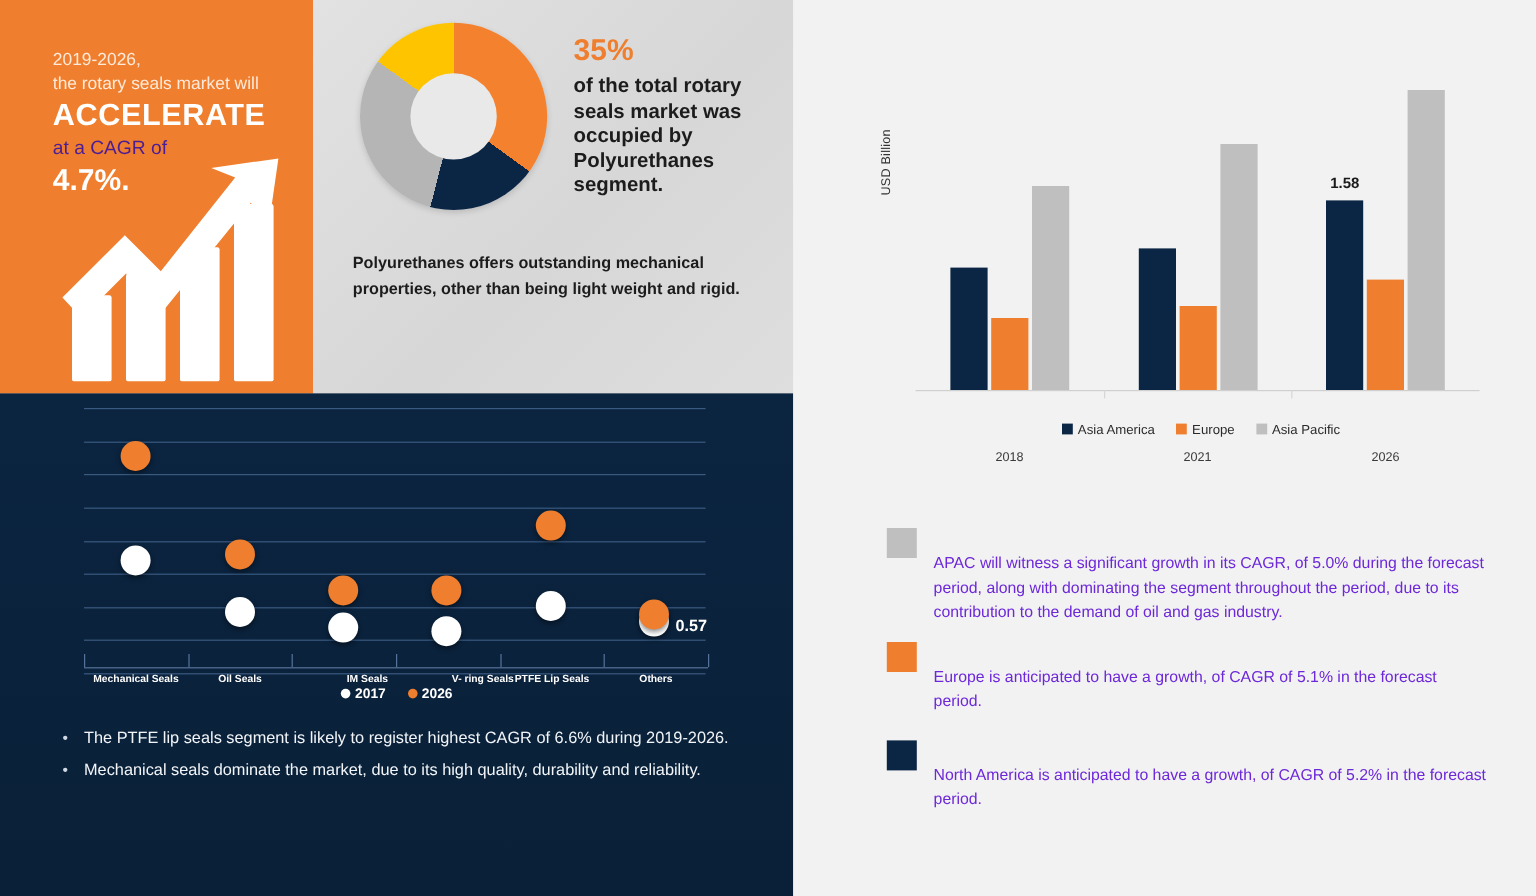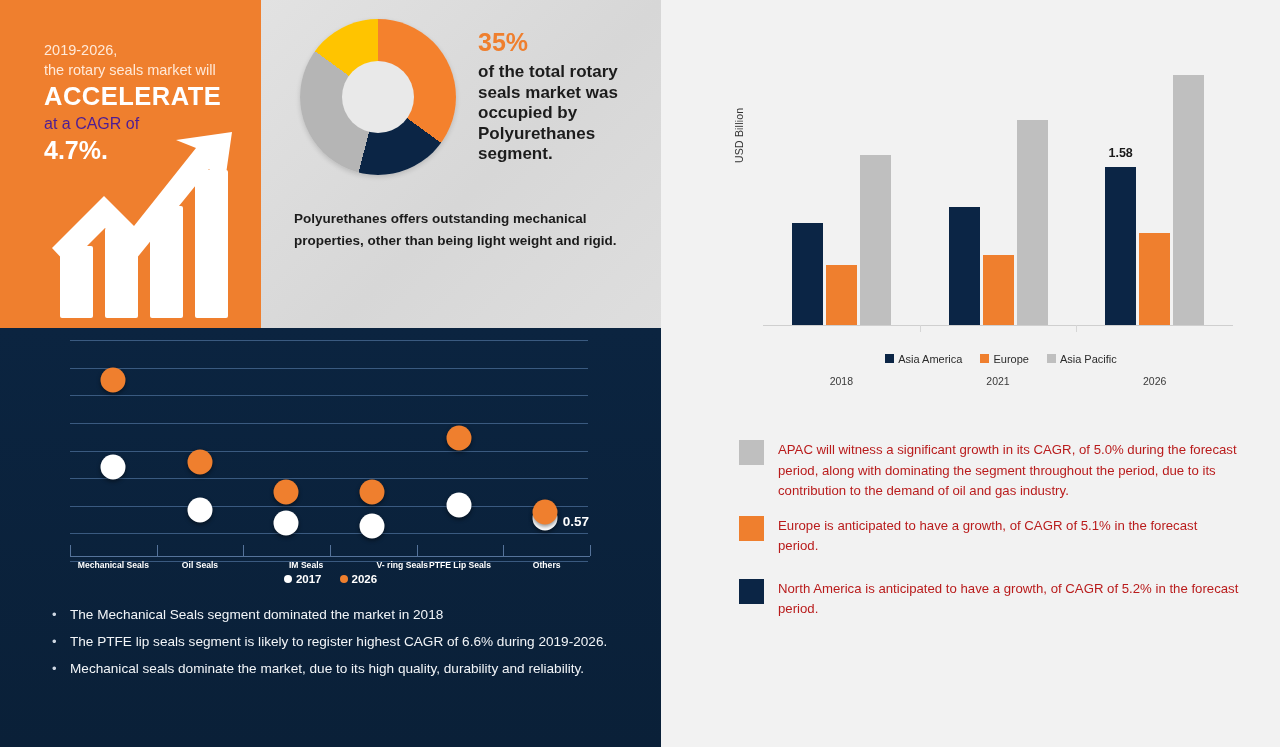--- a/index.html
+++ b/index.html
@@ -112,21 +112,21 @@
   .bar-legend {
     position: absolute; left: 0; top: 298px; width: 520px; text-align: center;
     font-size: 11px; color: #2b2b2b;
   }
   .bar-legend .item { margin: 0 9px; white-space: nowrap; }
   .bar-legend .sw { display: inline-block; width: 9px; height: 9px; margin-right: 4px; }
 
   .notes { position: absolute; left: 78px; top: 440px; width: 500px; }
   .note { position: relative; display: flex; gap: 14px; margin-bottom: 14px; }
   .note-sw { flex: 0 0 auto; width: 25px; height: 25px; }
-  .note-txt { font-size: 13.2px; line-height: 20.5px; color: #b91c1c; }
+  .note-txt { font-size: 13.2px; line-height: 20.5px; color: #6d28d9; margin-top: 19px; }
 </style>
 </head>
 <body>
 
 <div class="page">
 
   <div class="left-col">
 
     <div class="hero">
       <div class="hero-text">
@@ -200,21 +200,20 @@
       <div class="cat-labels" id="dot-cats">
           <div class="cat-label" style="left: 43.3333px;">Mechanical Seals</div>
           <div class="cat-label" style="left: 130px;">Oil Seals</div>
           <div class="cat-label" style="left: 216.667px; padding-left: 39px;">IM Seals</div>
           <div class="cat-label" style="left: 303.333px; margin-left: 29px;">V- ring Seals</div>
           <div class="cat-label" style="left: 390px;">PTFE Lip Seals</div>
           <div class="cat-label" style="left: 476.667px;">Others</div>
         </div>
       <div class="dot-legend" id="dot-legend"><span class="item"><span class="sw" style="background: rgb(255, 255, 255);"></span><span>2017</span></span><span class="item"><span class="sw" style="background: rgb(239, 127, 46);"></span><span>2026</span></span></div>
       <div class="bullets" id="bullets">
-          <div class="bullet">The Mechanical Seals segment dominated the market in 2018</div>
           <div class="bullet">The PTFE lip seals segment  is  likely to register highest CAGR of 6.6% during 2019-2026.</div>
           <div class="bullet">Mechanical seals dominate the market, due to its high quality, durability and reliability.</div>
         </div>
     </div>
   </div>
 
   <div class="right-col">
 
     <div class="barchart">
       <div class="ylabel">USD Billion</div>

